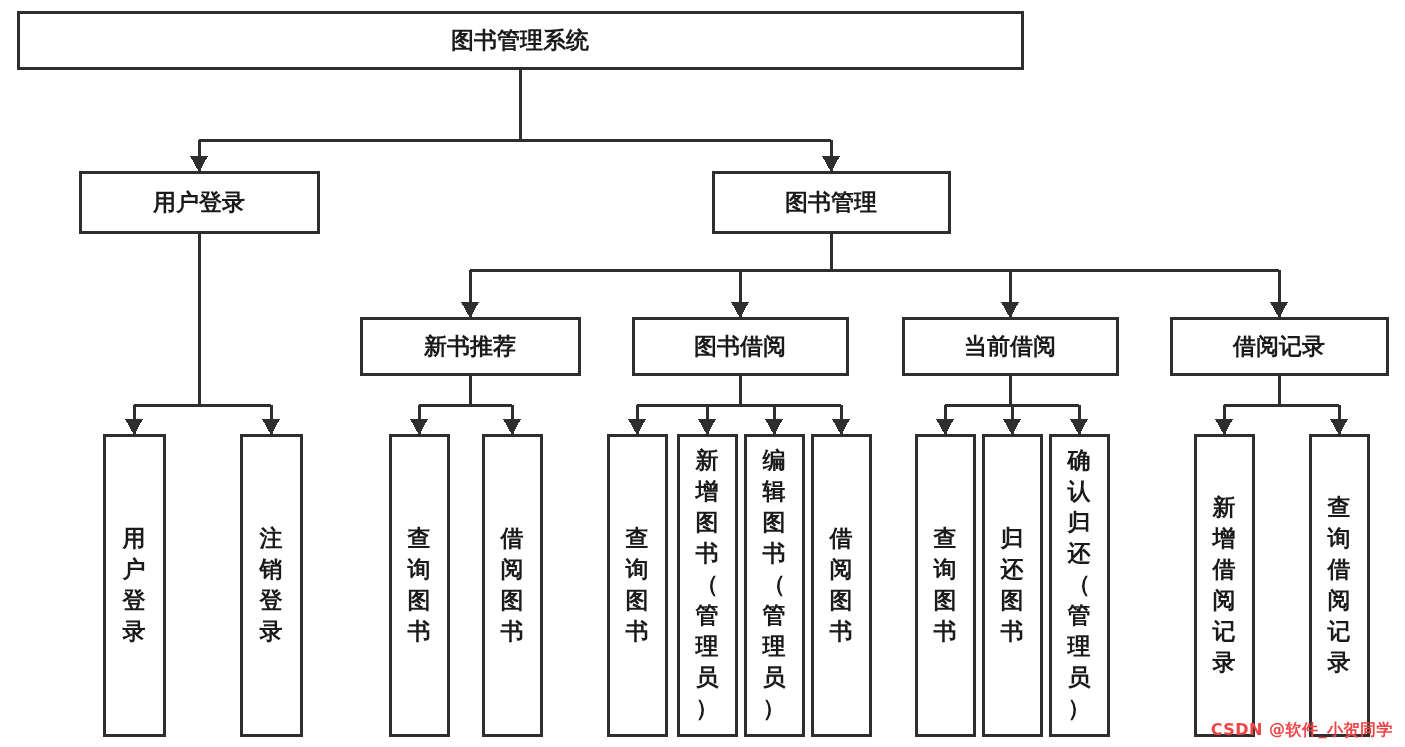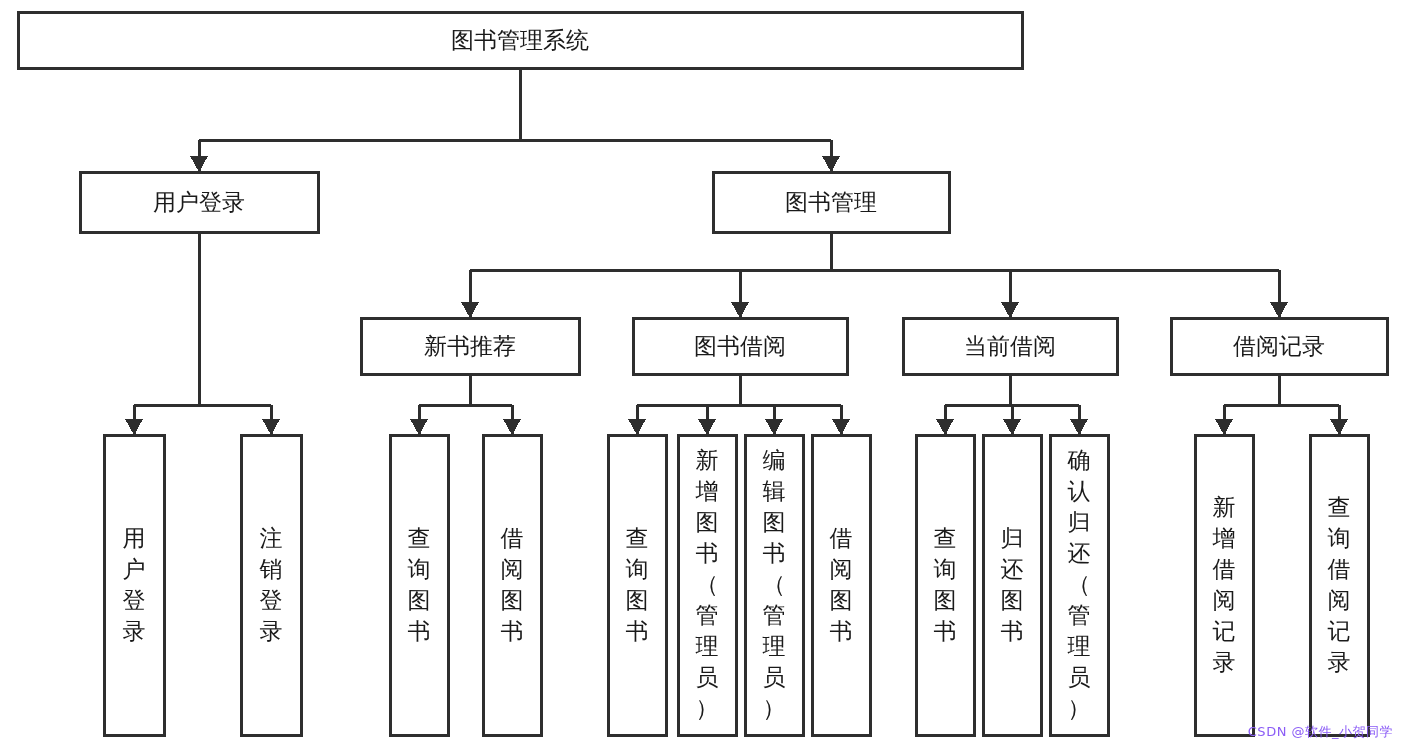--- a/index.html
+++ b/index.html
@@ -12,20 +12,21 @@
     width: 1405px;
     height: 747px;
     font-family: "Liberation Sans", "DejaVu Sans", sans-serif;
     overflow: hidden;
     position: relative;
   }
   #diagram-root {
     position: relative;
     width: 1405px;
     height: 747px;
+    font-weight: bold;
   }
   svg.flow {
     position: absolute;
     left: 0;
     top: 0;
     width: 1405px;
     height: 747px;
     display: block;
     shape-rendering: crispEdges;
   }
@@ -53,22 +54,22 @@
     font-size: 23px;
   }
   .label-v {
     font-size: 23px;
   }
   .watermark {
     position: absolute;
     right: 12px;
     bottom: 6px;
     font-family: "DejaVu Sans", "Liberation Sans", sans-serif;
-    font-size: 13px;
-    color: #8b5cf6;
+    font-size: 16px;
+    color: #ef4444;
     letter-spacing: 0.5px;
     white-space: nowrap;
     pointer-events: none;
   }
 </style>
 </head>
 <body>
 
 <div id="diagram-root">
   <svg class="flow" viewBox="0 0 1405 747" xmlns="http://www.w3.org/2000/svg">

